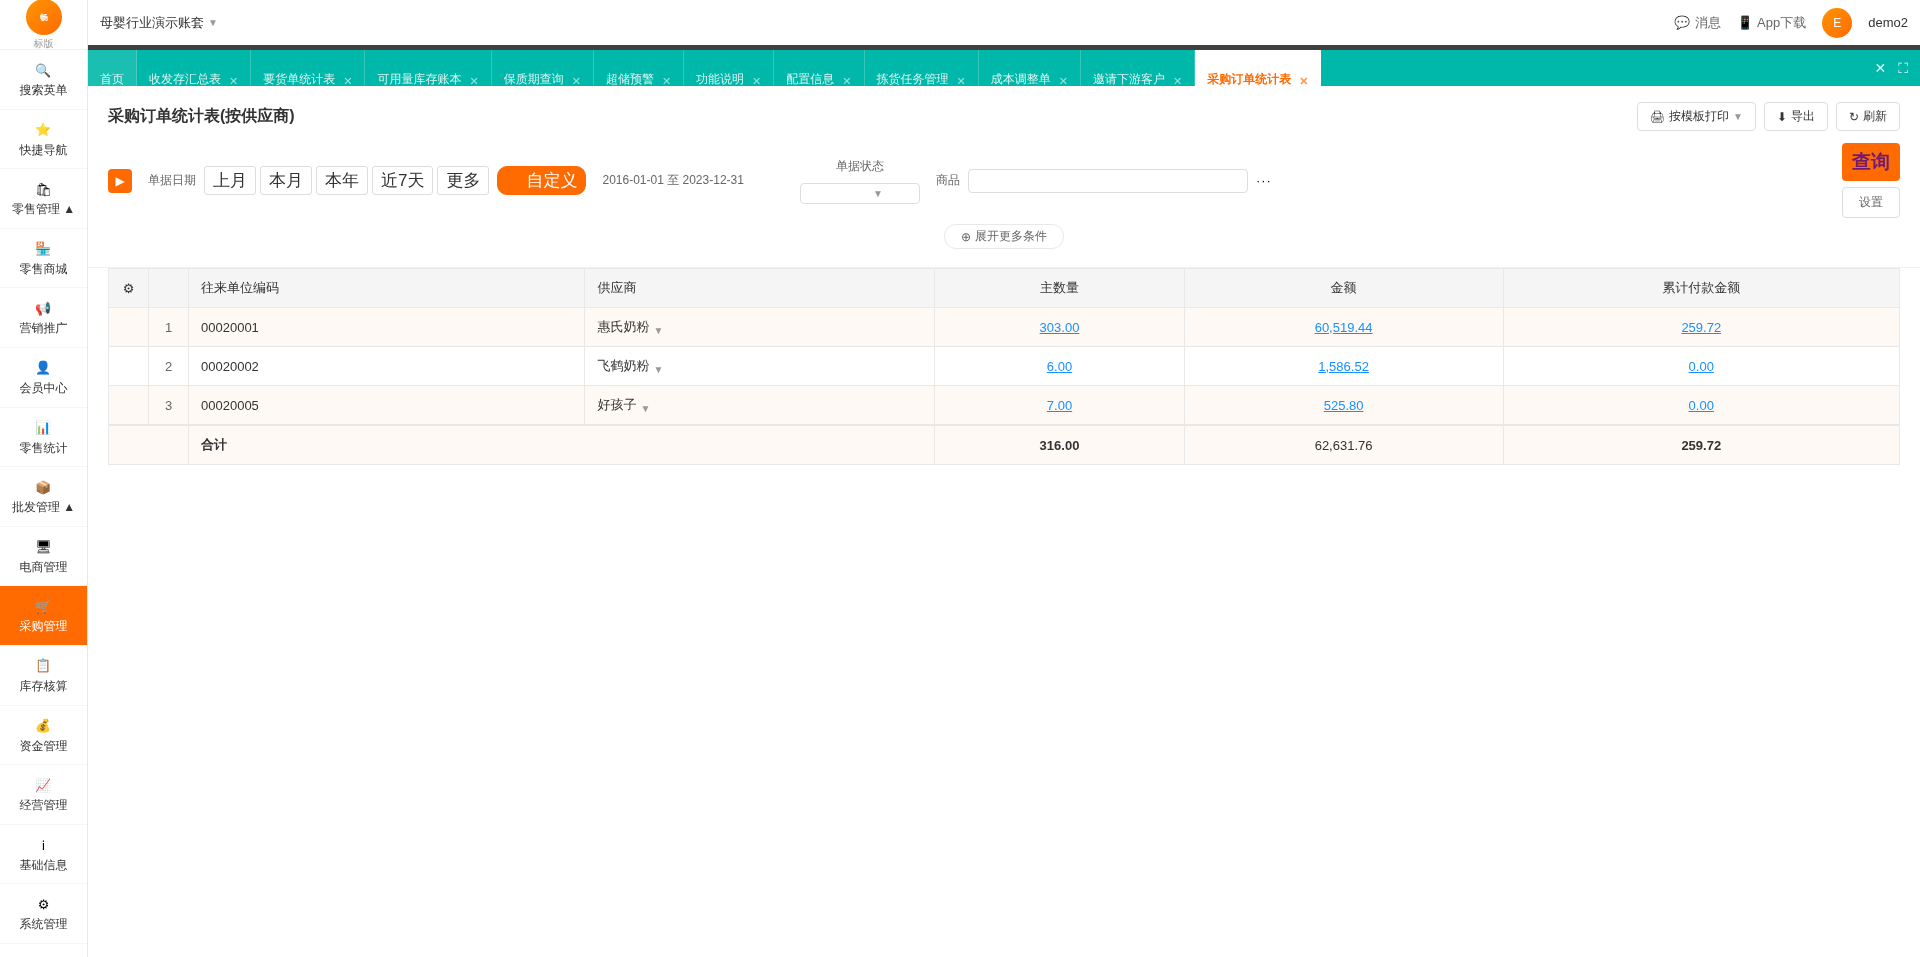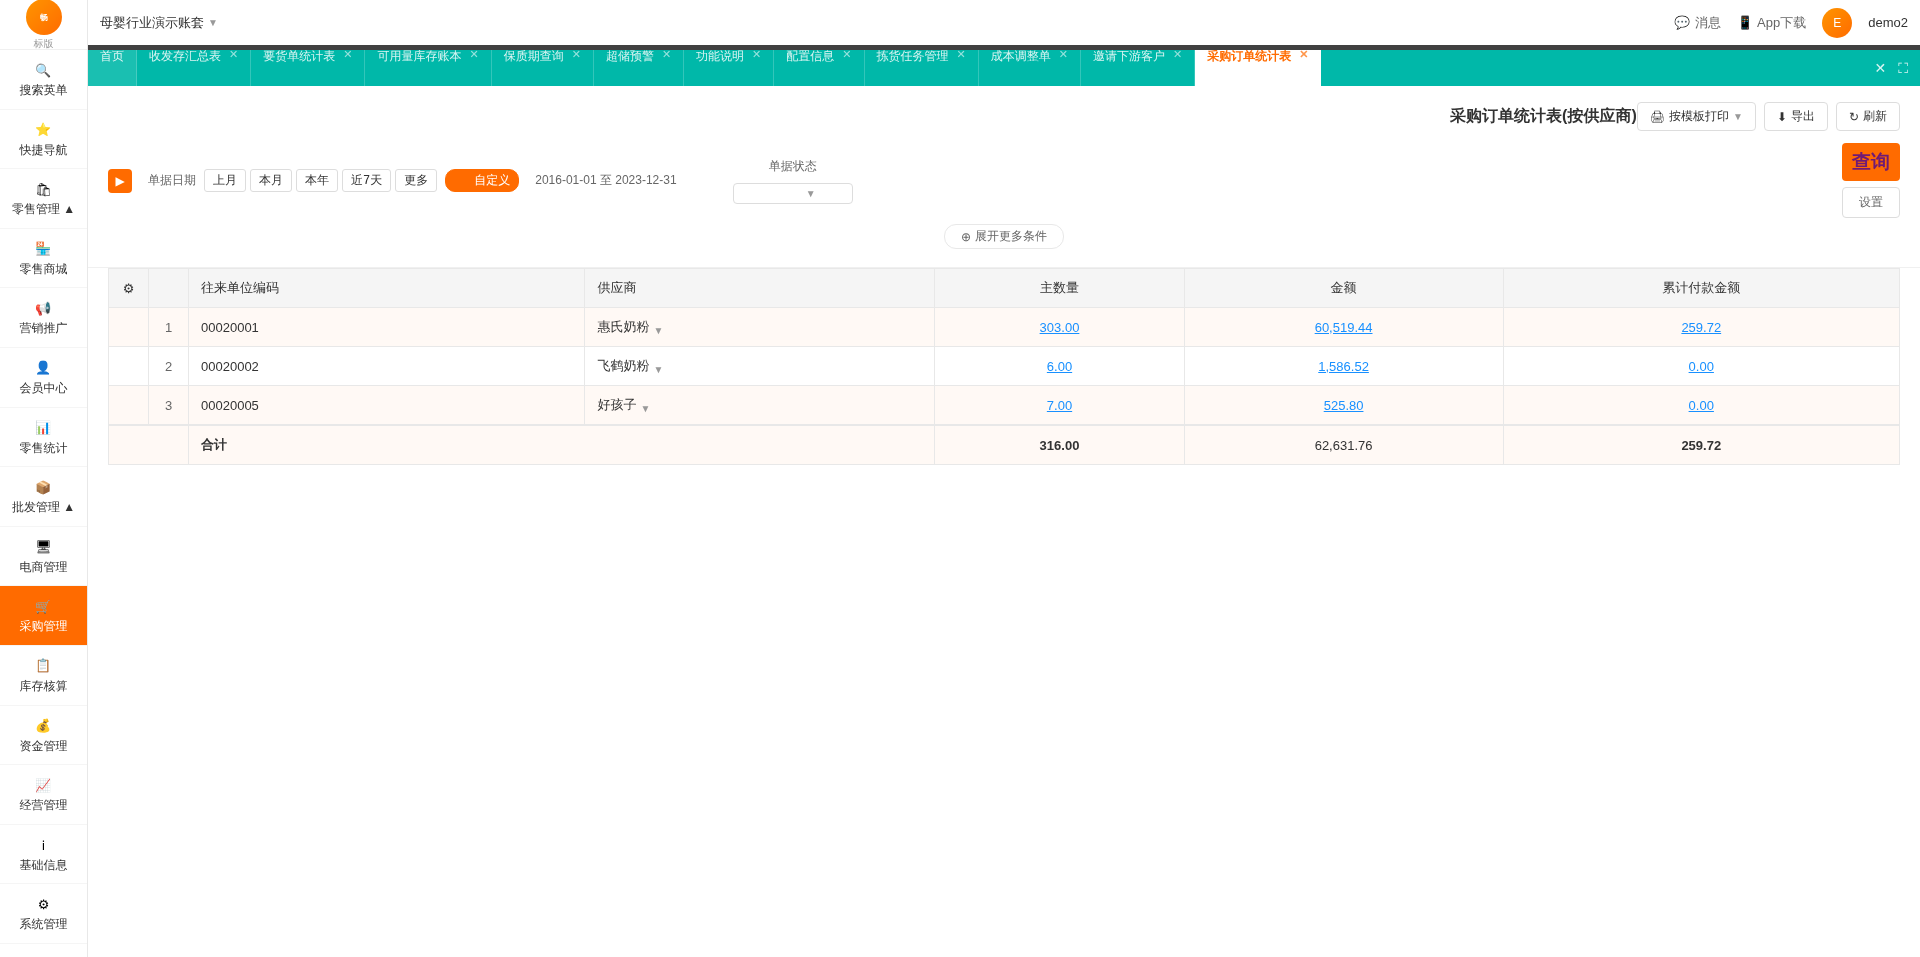--- a/index.html
+++ b/index.html
@@ -25,44 +25,44 @@
     .topbar-left { display: flex; align-items: center; gap: 8px; }
     .topbar-org { display: flex; align-items: center; gap: 4px; color: #333; font-size: 13px; cursor: pointer; }
     .topbar-right { display: flex; align-items: center; gap: 16px; }
     .topbar-msg, .topbar-app { display: flex; align-items: center; gap: 4px; font-size: 13px; color: #666; cursor: pointer; }
     .topbar-avatar { width: 30px; height: 30px; border-radius: 50%; background: linear-gradient(135deg, #ff9500, #ff6b00); display: flex; align-items: center; justify-content: center; color: #fff; font-size: 12px; cursor: pointer; }
     .topbar-username { font-size: 13px; color: #333; cursor: pointer; }
 
     
     .tabbar { height: 36px; background: #00b8a9; display: flex; align-items: center; padding: 0 0; overflow-x: auto; flex-shrink: 0; }
     .tabbar::-webkit-scrollbar { height: 3px; }
-    .tab-item { height: 40px; padding: 0 12px; display: flex; align-items: flex-start; gap: 6px; cursor: pointer; font-size: 12px; color: rgba(255,255,255,0.85); white-space: nowrap; border-right: 1px solid rgba(255,255,255,0.2); transition: background 0.2s; flex-shrink: 0; }
+    .tab-item { height: 40px; padding: 0 12px; display: flex; align-items: flex-end; gap: 6px; cursor: pointer; font-size: 12px; color: rgba(255,255,255,0.85); white-space: nowrap; border-right: 1px solid rgba(255,255,255,0.2); transition: background 0.2s; flex-shrink: 0; }
     .tab-item.active { background: #fff; color: #ff6b00; font-weight: bold; }
     .tab-item.home { background: rgba(255,255,255,0.1); }
     .tab-close { font-size: 11px; color: inherit; opacity: 0.7; margin-left: 2px; }
     .tabbar-actions { margin-left: auto; display: flex; align-items: center; gap: 4px; padding: 0 8px; }
     .tabbar-btn { background: none; border: none; color: rgba(255,255,255,0.85); cursor: pointer; padding: 4px; font-size: 14px; }
 
     
     .content { flex: 1; overflow-y: auto; background: #fff; }
-    .page-header { padding: 16px 20px 0; display: flex; align-items: center; justify-content: flex-end; }
+    .page-header { padding: 16px 20px 0; display: flex; align-items: center; justify-content: space-between; }
     .page-title { font-size: 16px; font-weight: bold; color: #333; }
     .page-actions { display: flex; align-items: center; gap: 8px; }
     .btn-print { display: flex; align-items: center; gap: 4px; padding: 5px 12px; border: 1px solid #ddd; border-radius: 4px; background: #fff; cursor: pointer; font-size: 12px; color: #333; }
     .btn-export { display: flex; align-items: center; gap: 4px; padding: 5px 12px; border: 1px solid #ddd; border-radius: 4px; background: #fff; cursor: pointer; font-size: 12px; color: #333; }
     .btn-refresh { display: flex; align-items: center; gap: 4px; padding: 5px 12px; border: 1px solid #ddd; border-radius: 4px; background: #fff; cursor: pointer; font-size: 12px; color: #333; }
 
     
     .filter-area { padding: 12px 20px; background: #fff; border-bottom: 1px solid #f0f0f0; }
     .filter-row { display: flex; align-items: center; gap: 16px; flex-wrap: wrap; }
     .filter-toggle { width: 24px; height: 24px; background: #ff6b00; border-radius: 4px; display: flex; align-items: center; justify-content: center; cursor: pointer; color: #fff; font-size: 12px; flex-shrink: 0; }
     .filter-group { display: flex; align-items: center; gap: 8px; }
     .filter-label { font-size: 12px; color: #666; white-space: nowrap; }
     .filter-date-btns { display: flex; align-items: center; gap: 4px; }
-    .date-btn { padding: 2px 8px; border: 1px solid #ddd; border-radius: 3px; background: #fff; cursor: pointer; font-size: 12px; color: #333; font-family: Liberation Mono, monospace; }
+    .date-btn { padding: 2px 8px; border: 1px solid #ddd; border-radius: 3px; background: #fff; cursor: pointer; font-size: 17px; color: #333; }
     .date-btn.custom { background: #ff6b00; color: #fff; border-color: #ff6b00; border-radius: 10px; padding-left: 28px; }
     .filter-date-range { font-size: 12px; color: #666; }
     .filter-select { display: flex; align-items: center; gap: 4px; border: 1px solid #ddd; border-radius: 4px; padding: 4px 8px; background: #fff; cursor: pointer; min-width: 120px; font-size: 12px; color: #333; }
     .filter-input { border: 1px solid #ddd; border-radius: 4px; padding: 4px 8px; font-size: 12px; color: #333; width: 200px; }
     .filter-more-dots { letter-spacing: 1px; }
     .expand-row { display: flex; justify-content: center; padding: 6px 0; }
     .expand-btn { display: flex; align-items: center; gap: 4px; font-size: 12px; color: #666; cursor: pointer; border: 1px solid #e8e8e8; border-radius: 12px; padding: 3px 16px; background: #fff; }
     .btn-query { padding: 6px 3px; background: #ff6b00; color: #701a75; border: none; border-radius: 4px; cursor: pointer; font-size: 19px; font-weight: bold; }
     .btn-settings { padding: 6px 16px; background: #fff; color: #666; border: 1px solid #ddd; border-radius: 4px; cursor: pointer; font-size: 12px; }
     .query-actions { display: flex; flex-direction: column; gap: 6px; margin-left: auto; }
@@ -287,20 +287,25 @@
         </div>
         <div class="filter-group">
           <span class="filter-date-range">2016-01-01 至 2023-12-31</span>
         </div>
         <div class="filter-group" style="margin-left:40px;flex-direction:column;">
           <span class="filter-label">单据状态</span>
           <div class="filter-select">
             <span></span>
             <span class="dropdown-arrow" style="margin-left:60px;">▼</span>
           </div>
+        </div>
+        <div class="filter-group">
+          <span class="filter-label">商品</span>
+          <input class="filter-input" type="text" style="width: 280px;">
+          <span class="filter-more-dots">···</span>
         </div>
         <div class="query-actions">
           <button class="btn-query">
             <span>查询</span>
           </button>
           <button class="btn-settings">
             <span>设置</span>
           </button>
         </div>
       </div>

